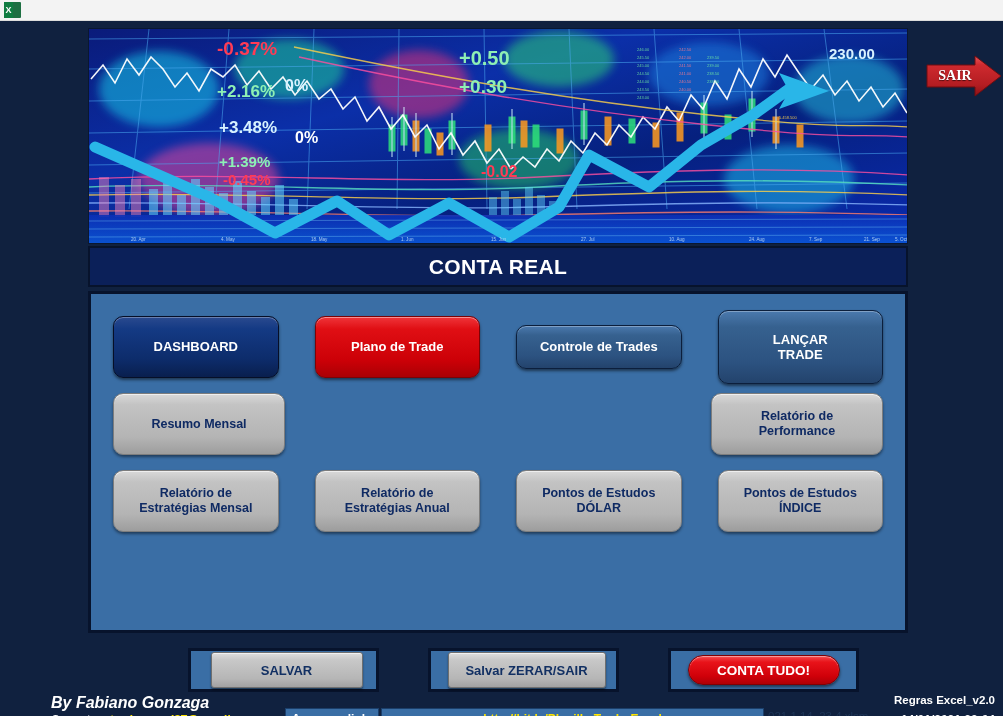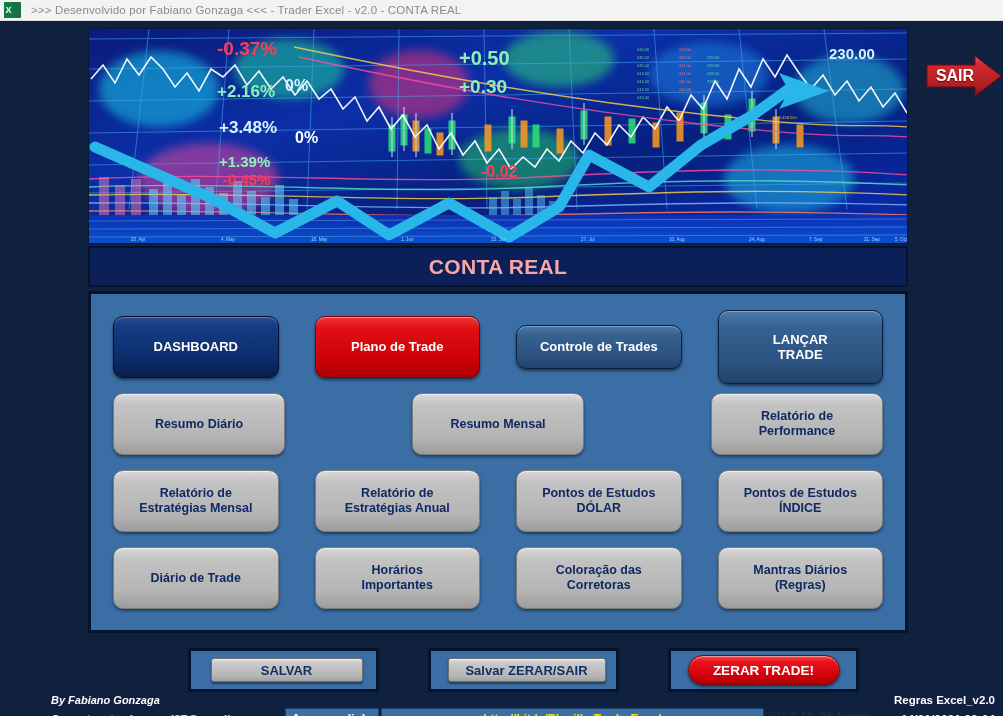--- a/index.html
+++ b/index.html
@@ -60,21 +60,21 @@
 
   
   #conta-header {
     position: absolute; left: 88px; top: 225px;
     width: 820px; height: 41px;
     background: #0b2059;
     border: 2px solid #07132c;
     display: flex; align-items: center; justify-content: center;
   }
   #conta-header span {
-    color: #fca5a5; font-size: 21px; font-weight: bold;
+    color: #ffffff; font-size: 21px; font-weight: bold;
     letter-spacing: .3px;
   }
 
   
   #menu-panel {
     position: absolute; left: 88px; top: 270px;
     width: 820px; height: 342px;
     background: #3a6ea5;
     border: 3px solid #07132c;
     padding: 18px 22px;
@@ -137,38 +137,39 @@
   #sair-btn {
     position: absolute; left: 925px; top: 33px;
     width: 78px; height: 44px;
     cursor: pointer;
   }
   #sair-btn svg { display: block; }
   #sair-label {
     position: absolute; left: 0; top: 0;
     width: 60px; height: 44px;
     display: flex; align-items: center; justify-content: center;
-    color: #ffffff; font-size: 16px; font-weight: bold;
+    color: #ffffff; font-size: 14px; font-weight: bold;
     text-shadow: 0 1px 1px rgba(0,0,0,.6);
     pointer-events: none;
+    font-family: Liberation Serif, serif;
   }
 
   
   .action-frame {
     position: absolute;
     background: #3a6ea5;
     border: 3px solid #07132c;
     display: flex; align-items: center; justify-content: center;
   }
   #frame-salvar   { left: 188px; top: 627px; width: 191px; height: 44px; }
   #frame-backup   { left: 428px; top: 627px; width: 191px; height: 44px; }
   #frame-zerar    { left: 668px; top: 627px; width: 191px; height: 44px; }
 
   .flat-btn {
-    width: 152px; height: 24px;
+    width: 152px; height: 36px;
     background: linear-gradient(180deg,#dedede 0%,#c8c8c8 20%,#b6b6b6 75%,#a2a2a2 100%);
     border: 1px solid #6f6f6f;
     border-radius: 3px;
     box-shadow: inset 0 1px 0 #f2f2f2, 0 2px 2px rgba(0,0,0,.45);
     color: #123063; font-size: 13px; font-weight: bold;
     display: flex; align-items: center; justify-content: center;
     cursor: pointer; user-select: none; margin-left: 6px;
   }
   #btn-backup { width: 158px; }
   #btn-zerar {
@@ -178,21 +179,21 @@
     border: 1px solid #800004;
     box-shadow: inset 0 1px 1px rgba(255,255,255,.5), 0 2px 3px rgba(0,0,0,.5);
     color: #ffffff; font-size: 13.5px; font-weight: bold;
     display: flex; align-items: center; justify-content: center;
     cursor: pointer; user-select: none;
   }
 
   
   #footer-author {
     position: absolute; left: 51px; top: 673px;
-    color: #ffffff; font-size: 11px; font-weight: bold; font-style: italic;
+    color: #ffffff; font-size: 16px; font-weight: bold; font-style: italic;
   }
   #footer-support-row {
     position: absolute; left: 51px; top: 692px;
     display: flex; align-items: baseline;
   }
   #footer-support-label {
     color: #ffffff; font-size: 12px; font-weight: bold; font-style: italic;
     margin-right: 9px;
   }
   #footer-email {
@@ -235,21 +236,20 @@
     position: absolute; right: 8px; top: 692px;
     color: #ffffff; font-size: 12px; font-weight: bold;
     text-align: right;
   }
 </style>
 </head>
 <body>
 
 <div id="titlebar">
   <div id="excel-icon"></div>
-  <div id="titlebar-text">&gt;&gt;&gt; Desenvolvido por Fabiano Gonzaga &lt;&lt;&lt;  - Trader Excel - v2.0 - CONTA REAL</div>
 </div>
 
 <div id="app">
 
   <div id="banner">
     <svg viewBox="0 0 820 216" preserveAspectRatio="none">
       <defs>
         <linearGradient id="bgGrad" x1="0" y1="0" x2="1" y2="1">
           <stop offset="0%" stop-color="#0a1b7a"></stop>
           <stop offset="35%" stop-color="#0b2fa8"></stop>
@@ -485,67 +485,50 @@
         </div>
         <div class="mbtn steel">
           <span>Controle de Trades</span>
         </div>
         <div class="mbtn steel tall">
           <span>LANÇAR<br>TRADE</span>
         </div>
       </div>
       <div class="btn-row">
         <div class="mbtn gray">
-          <span>Resumo Diário</span>
-        </div>
-        <div class="mbtn gray">
           <span>Resumo Mensal</span>
         </div>
         <div class="mbtn gray">
           <span>Relatório de<br>Performance</span>
         </div>
       </div>
       <div class="btn-row">
         <div class="mbtn gray">
           <span>Relatório de<br>Estratégias Mensal</span>
         </div>
         <div class="mbtn gray">
           <span>Relatório de<br>Estratégias Anual</span>
         </div>
         <div class="mbtn gray">
           <span>Pontos de Estudos<br>DÓLAR</span>
         </div>
         <div class="mbtn gray">
           <span>Pontos de Estudos<br>ÍNDICE</span>
         </div>
       </div>
-      <div class="btn-row">
-        <div class="mbtn gray">
-          <span>Diário de Trade</span>
-        </div>
-        <div class="mbtn gray">
-          <span>Horários<br>Importantes</span>
-        </div>
-        <div class="mbtn gray">
-          <span>Coloração das<br>Corretoras</span>
-        </div>
-        <div class="mbtn gray">
-          <span>Mantras Diários<br>(Regras)</span>
-        </div>
-      </div>
     </div>
 
   <div class="action-frame" id="frame-salvar">
     <div class="flat-btn" id="btn-salvar">SALVAR</div>
   </div>
   <div class="action-frame" id="frame-backup">
     <div class="flat-btn" id="btn-backup">Salvar ZERAR/SAIR</div>
   </div>
   <div class="action-frame" id="frame-zerar">
-    <div id="btn-zerar">ZERAR TRADE!</div>
+    <div id="btn-zerar">CONTA TUDO!</div>
   </div>
 
   <div id="footer-author">By Fabiano Gonzaga</div>
   <div id="footer-support-row">
     <span id="footer-support-label">Suporte:</span>
     <span id="footer-email">traderexcel27@gmail.com</span>
   </div>
 
   <div id="link-label">Acesse o link:</div>
   <div id="link-box">

